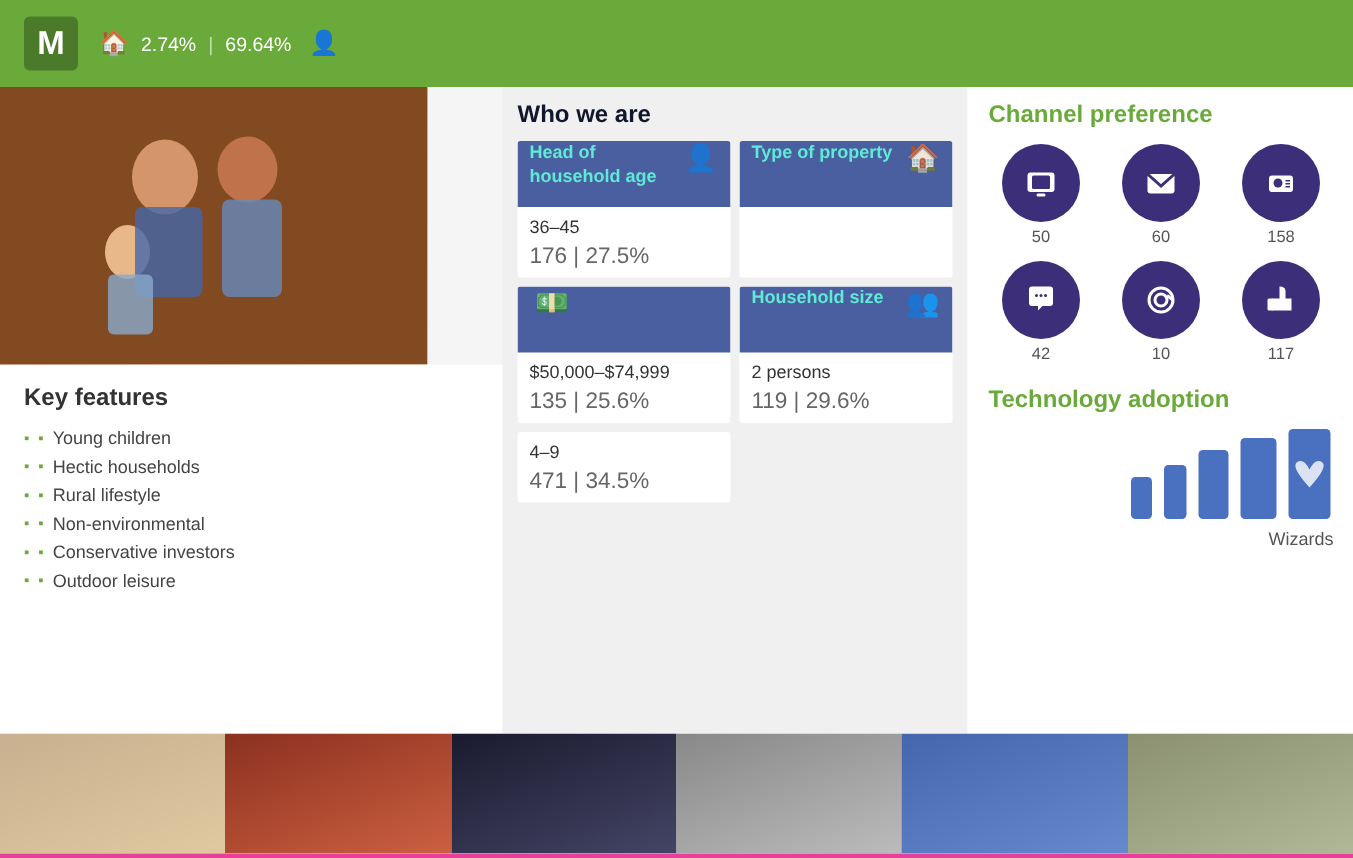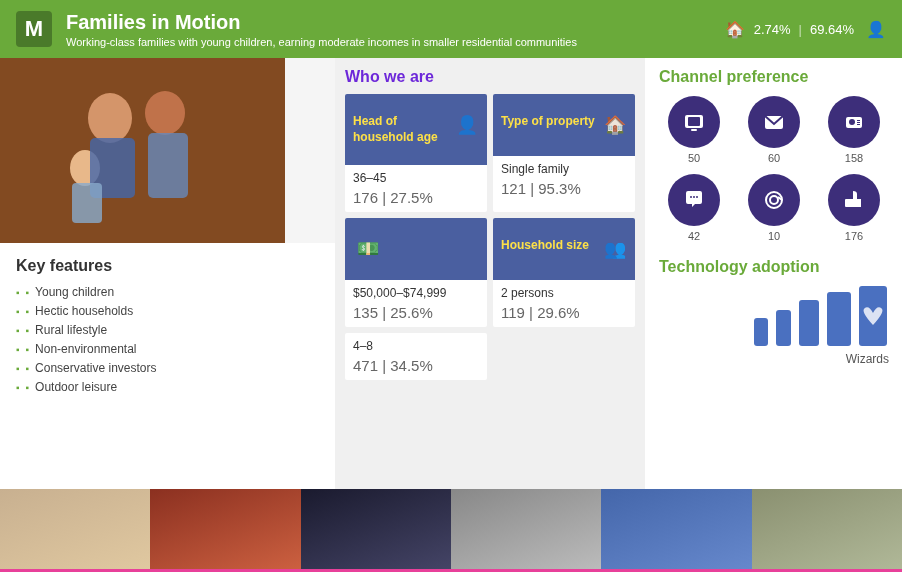--- a/index.html
+++ b/index.html
@@ -38,28 +38,28 @@
       font-size: 60px; overflow: hidden; position: relative;
     }
     .key-features { padding: 14px 16px; background: white; height: calc(100% - 185px); }
     .key-features-title { font-size: 16px; font-weight: bold; color: #333; margin-bottom: 10px; }
     .key-features ul { list-style: none; }
     .key-features li { font-size: 12px; color: #444; margin-bottom: 5px; display: flex; align-items: center; }
     .key-features li::before { content: '▪'; color: #6aaa3a; margin-right: 6px; font-size: 10px; }
 
     
     .mid-panel { width: 310px; flex-shrink: 0; padding: 10px 10px; background: #f0f0f0; }
-    .who-we-are-title { font-size: 16px; color: #6d28d9; font-weight: bold; margin-bottom: 8px; }
+    .who-we-are-title { font-size: 16px; color: #0f172a; font-weight: bold; margin-bottom: 8px; }
 
     .cards-grid { display: grid; grid-template-columns: 1fr 1fr; gap: 6px; }
     .card {
       background: white; border-radius: 2px; overflow: hidden;
     }
     .card-header {
-      background: #4a5fa0; color: #fde047; padding: 20px 8px;
+      background: #4a5fa0; color: #5eead4; padding: 0 8px;
       display: flex; align-items: flex-start; justify-content: space-between;
       min-height: 44px;
     }
     .card-header-title { font-size: 12px; font-weight: bold; line-height: 1.3; }
     .card-header-icon { font-size: 18px; opacity: 0.9; margin-left: 4px; }
     .card-body { padding: 6px 8px; }
     .card-value { font-size: 12px; color: #333; margin-bottom: 4px; }
     .card-stats { font-size: 15px; color: #666; }
 
     
@@ -99,24 +99,20 @@
     
     .pink-bar { height: 3px; background: #e8409a; width: 100%; }
   </style>
 </head>
 <body>
 
 <div style="width:902px;height:572px;overflow:hidden;display:flex;flex-direction:column;">
 
   <div class="header">
     <div class="header-m">M</div>
-    <div class="header-text">
-      <div class="header-title">Families in Motion</div>
-      <div class="header-sub">Working-class families with young children, earning moderate incomes in smaller residential communities</div>
-    </div>
     <div class="header-stats">
       <span class="house-icon">🏠</span>
       <span>2.74%</span>
       <span class="divider">|</span>
       <span>69.64%</span>
       <span class="person-icon">👤</span>
     </div>
   </div>
 
   <div style="flex:1;display:flex;flex-direction:column;">
@@ -162,24 +158,20 @@
     <div class="card-body">
       <div class="card-value">36–45</div>
       <div class="card-stats">176 | 27.5%</div>
     </div>
   </div>
             <div class="card">
     <div class="card-header">
       <div class="card-header-title">Type of property</div>
       <div class="card-header-icon">🏠</div>
     </div>
-    <div class="card-body">
-      <div class="card-value">Single family</div>
-      <div class="card-stats">121 | 95.3%</div>
-    </div>
   </div>
             <div class="card">
     <div class="card-header">
       <div class="card-header-icon">💵</div>
     </div>
     <div class="card-body">
       <div class="card-value">$50,000–$74,999</div>
       <div class="card-stats">135 | 25.6%</div>
     </div>
   </div>
@@ -188,21 +180,21 @@
       <div class="card-header-title">Household size</div>
       <div class="card-header-icon">👥</div>
     </div>
     <div class="card-body">
       <div class="card-value">2 persons</div>
       <div class="card-stats">119 | 29.6%</div>
     </div>
   </div>
             <div class="card">
     <div class="card-body">
-      <div class="card-value">4–8</div>
+      <div class="card-value">4–9</div>
       <div class="card-stats">471 | 34.5%</div>
     </div>
   </div>
           </div>
       </div>
 
       <div class="right-panel">
         <div class="channel-title">Channel preference</div>
         <div class="channel-grid" id="channel-grid">
             <div class="channel-item">
@@ -257,21 +249,21 @@
     </div>
     <div class="channel-num">10</div>
   </div>
             <div class="channel-item">
     <div class="channel-circle">
       <svg width="22" height="22" viewBox="0 0 22 22">
                   <path d="M10 2 L10 10 L5 10 L5 18 L18 18 L18 10 L14 10 L14 5 Q14 2 10 2 Z" fill="white"></path>
                   <rect x="2" y="10" width="4" height="8" rx="1" fill="white"></rect>
                 </svg>
     </div>
-    <div class="channel-num">176</div>
+    <div class="channel-num">117</div>
   </div>
           </div>
 
         <div class="tech-title">Technology adoption</div>
         <div class="tech-adoption">
           <div class="tech-devices">
 
           <div class="device" style="width: 14px; height: 28px; background: rgb(74, 112, 192); border-radius: 3px; margin: 0px 2px;"></div>
               <div class="device" style="width: 15px; height: 36px; background: rgb(74, 112, 192); border-radius: 3px; margin: 0px 2px;"></div>
               <div class="device" style="width: 20px; height: 46px; background: rgb(74, 112, 192); border-radius: 3px; margin: 0px 2px;"></div>

